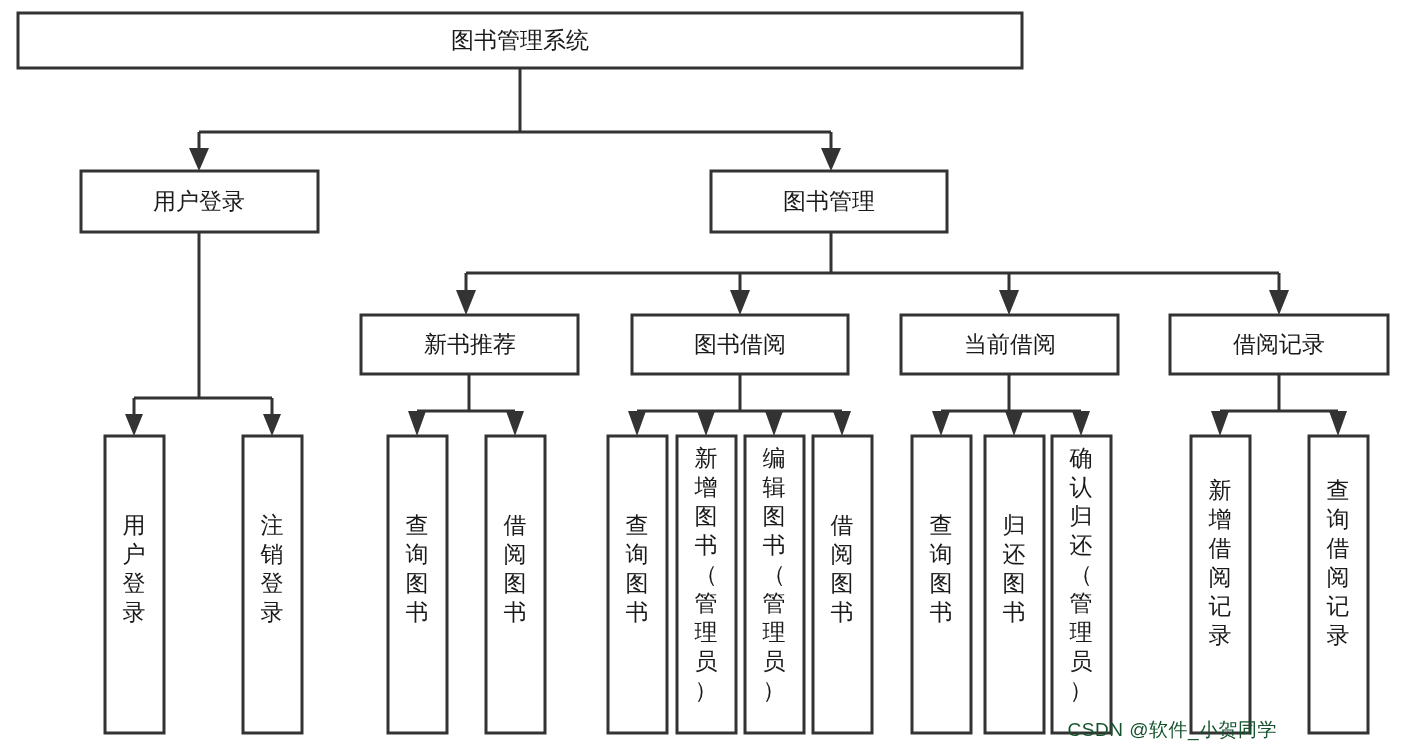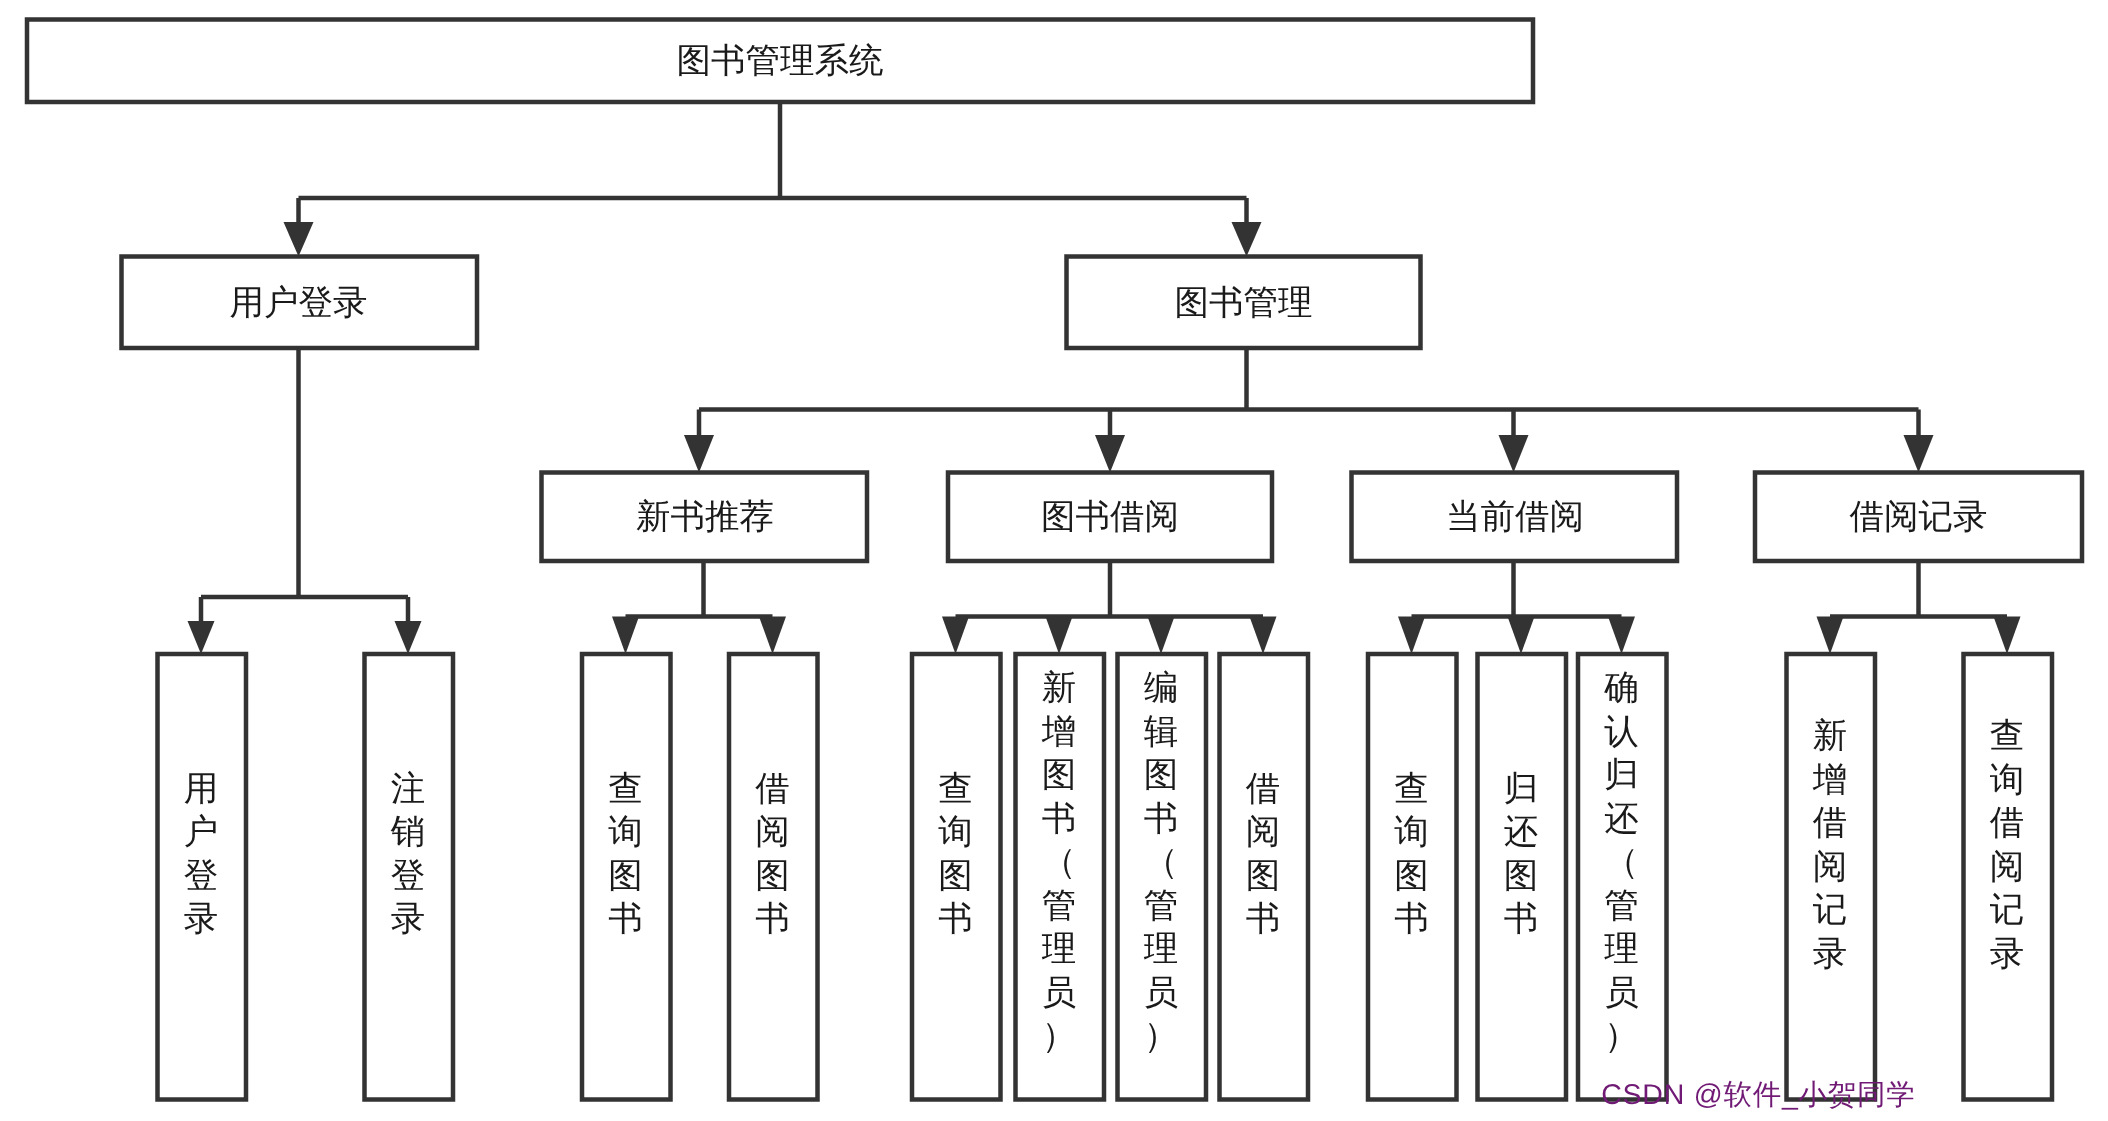--- a/index.html
+++ b/index.html
@@ -53,21 +53,21 @@
     font-size: 23px;
     fill: #1a1a1a;
     text-anchor: middle;
   }
   .watermark-text {
     position: absolute;
     right: 8px;
     bottom: 4px;
     font-family: "Liberation Sans", "DejaVu Sans", sans-serif;
     font-size: 19px;
-    color: #701a75;
+    color: #14532d;
     white-space: nowrap;
     letter-spacing: 0.5px;
   }
 </style>
 </head>
 <body>
 
 <div id="diagram-root">
   <svg class="diagram-canvas" viewBox="0 0 1405 747" xmlns="http://www.w3.org/2000/svg">
 

